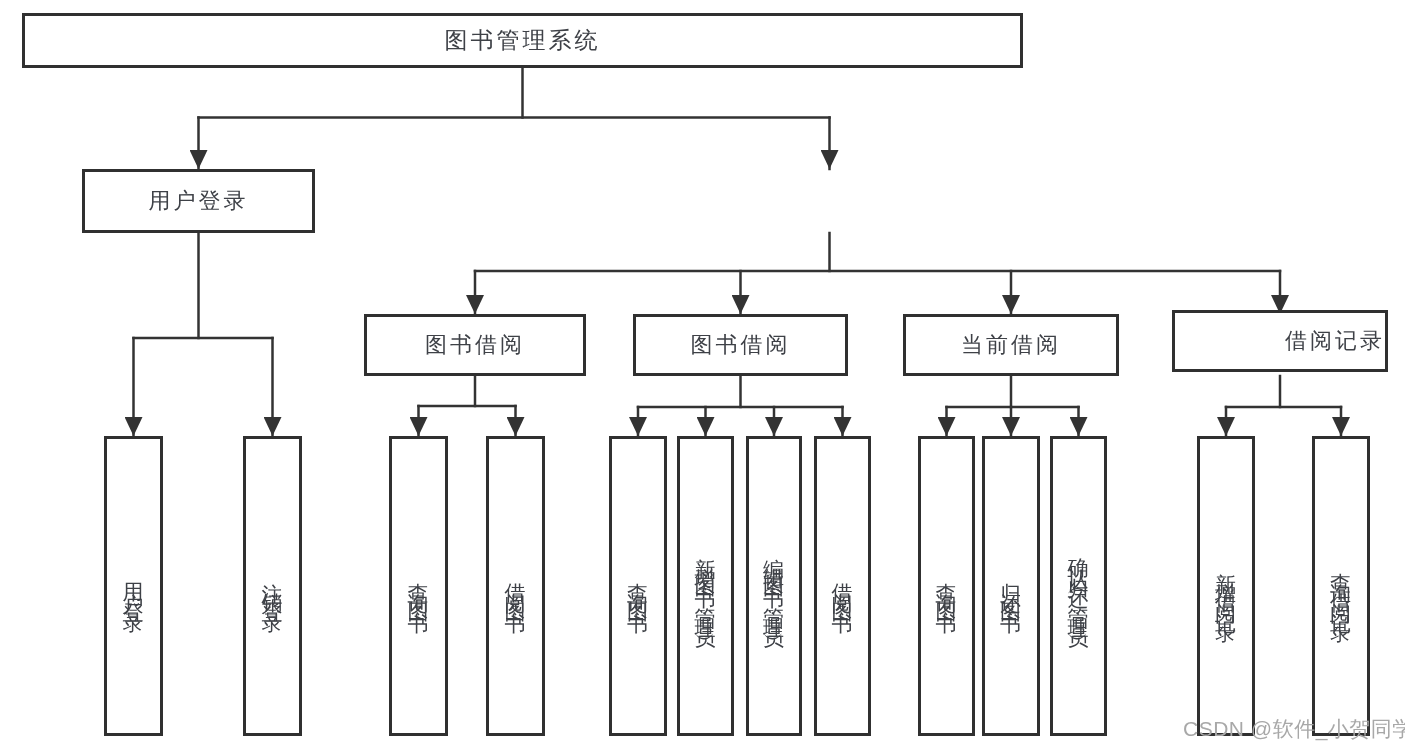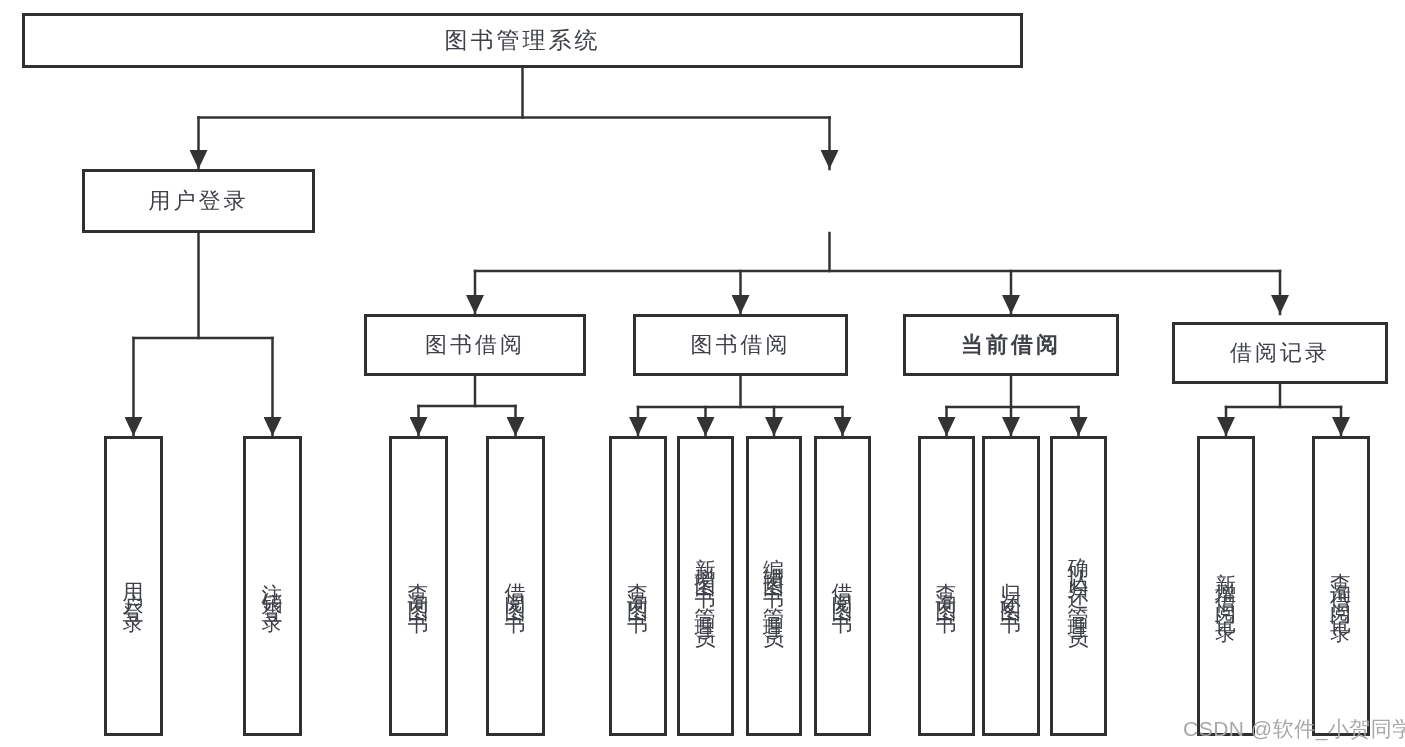--- a/index.html
+++ b/index.html
@@ -85,24 +85,24 @@
   <div class="box" style="left:82px;top:169px;width:233px;height:64px;">
     <span class="h-label">用户登录</span>
   </div>
 
   <div class="box" style="left:364px;top:314px;width:222px;height:62px;">
     <span class="h-label">图书借阅</span>
   </div>
   <div class="box" style="left:633px;top:314px;width:215px;height:62px;">
     <span class="h-label">图书借阅</span>
   </div>
-  <div class="box" style="left:903px;top:314px;width:216px;height:62px;font-weight:bold;">
+  <div class="box" style="left:903px;top:314px;width:216px;height:62px;">
     <span class="h-label">当前借阅</span>
   </div>
-  <div class="box" style="left:1172px;top:322px;width:216px;height:62px;">
+  <div class="box" style="left:1172px;top:310px;width:216px;height:62px;justify-content:flex-end;">
     <span class="h-label">借阅记录</span>
   </div>
 
   <div class="box leaf" style="left:104px;width:59px;">
     <span class="v-label">用户登录</span>
   </div>
   <div class="box leaf" style="left:243px;width:59px;">
     <span class="v-label">注销登录</span>
   </div>
 

